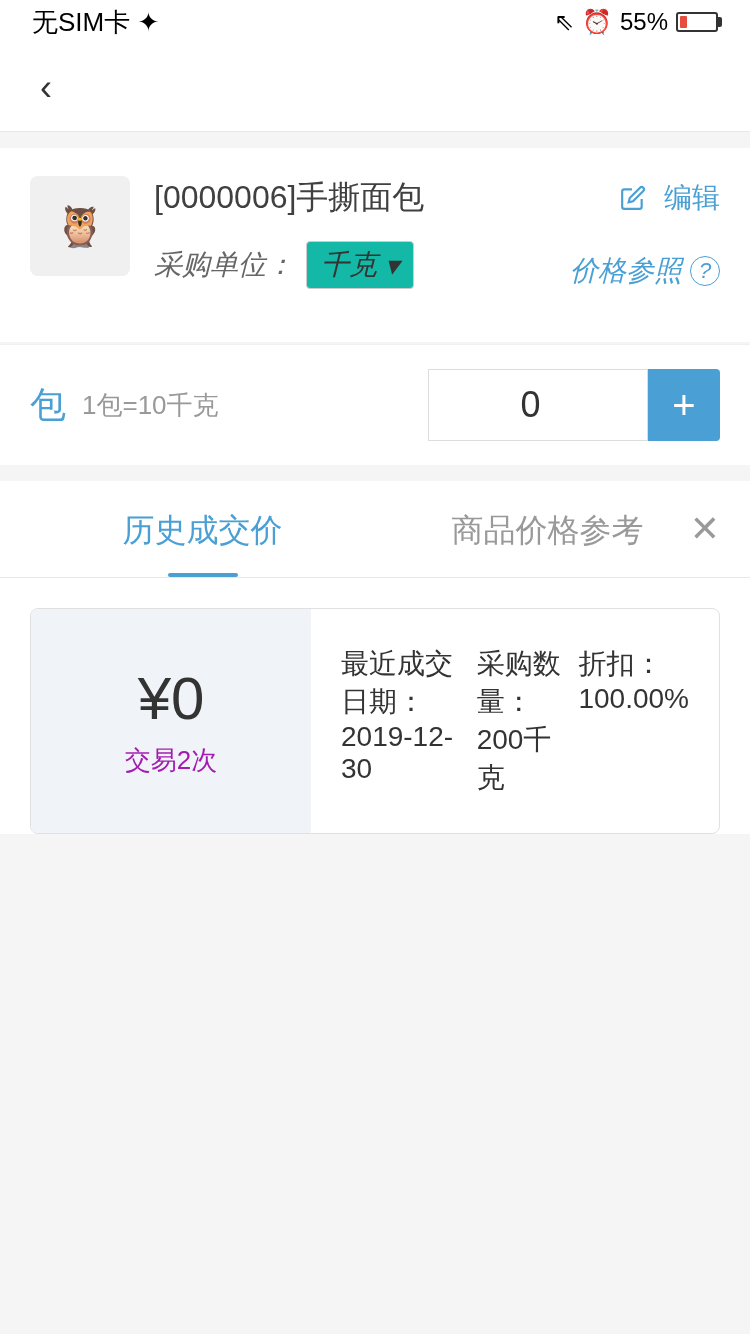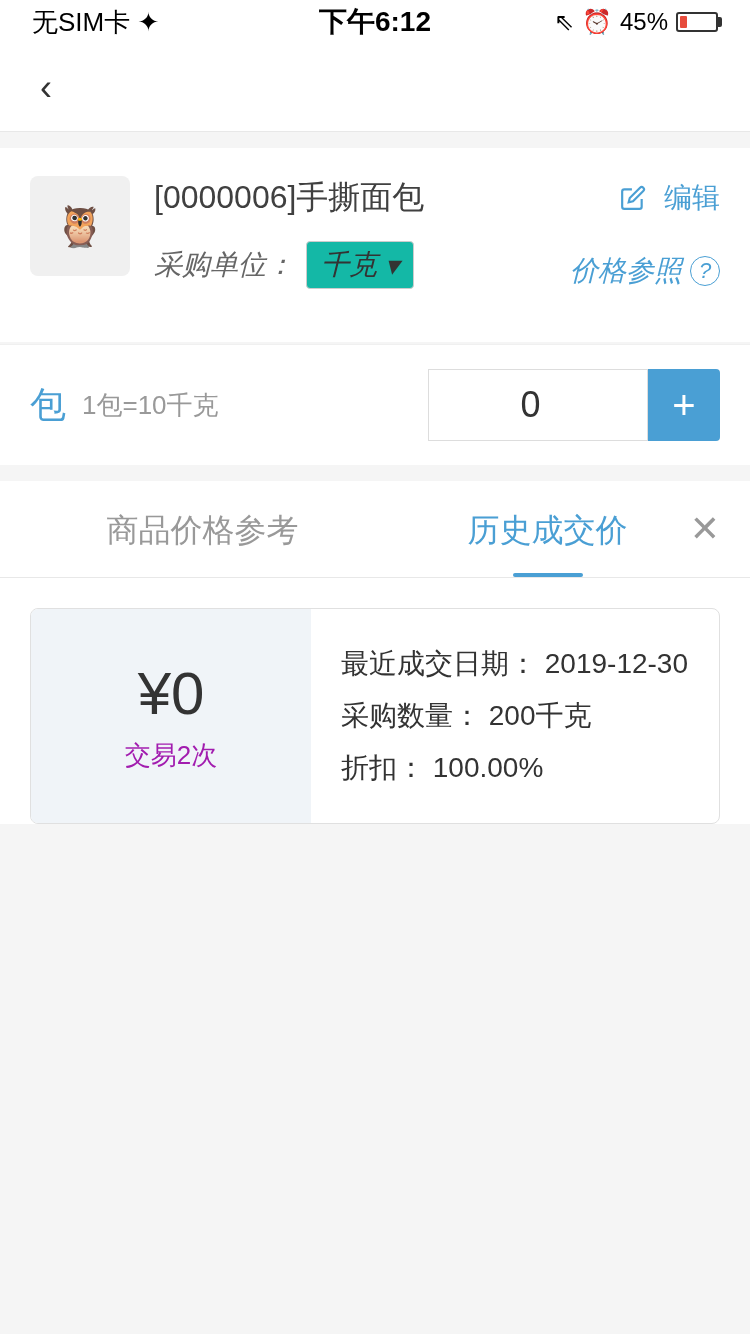--- a/index.html
+++ b/index.html
@@ -317,46 +317,44 @@
     }
     .price-count {
       font-size: 26px;
       color: #a21caf;
       margin-top: 10px;
     }
     .price-right {
       flex: 1;
       padding: 36px 30px;
       display: flex;
-      flex-direction: column;
       gap: 14px;
     }
     .price-detail-row {
       font-size: 28px;
       color: #333;
     }
 
     
     .content-area {
       background: #f5f5f5;
       min-height: 600px;
     }
   </style>
 </head>
 <body>
 
 <div class="status-bar">
   <div class="status-left">
     <span>无SIM卡 ✦</span>
   </div>
-  <div class="status-center">下午6:12</div>
   <div class="status-right">
     <span>⇖</span>
     <span>⏰</span>
-    <span>45%</span>
+    <span>55%</span>
     <span class="battery-icon">
       <span class="battery-body">
         <span class="battery-fill"></span>
       </span>
     </span>
   </div>
 </div>
 
 <div class="nav-bar">
   <span class="nav-back">‹</span>
@@ -403,22 +401,22 @@
     <span class="qty-conversion">1包=10千克</span>
   </div>
   <div class="quantity-control">
     <input class="qty-input" type="number" value="0" style="">
     <button class="qty-plus-btn">+</button>
   </div>
 </div>
 
 <div class="tabs-panel">
   <div class="tabs-header">
+    <div class="tab-item active">历史成交价</div>
     <div class="tab-item">商品价格参考</div>
-    <div class="tab-item active">历史成交价</div>
     <span class="tab-close">✕</span>
   </div>
 
   <div class="price-card">
     <div class="price-left">
       <div class="price-amount">¥0</div>
       <div class="price-count">交易2次</div>
     </div>
     <div class="price-right">
       <div class="price-detail-row">

